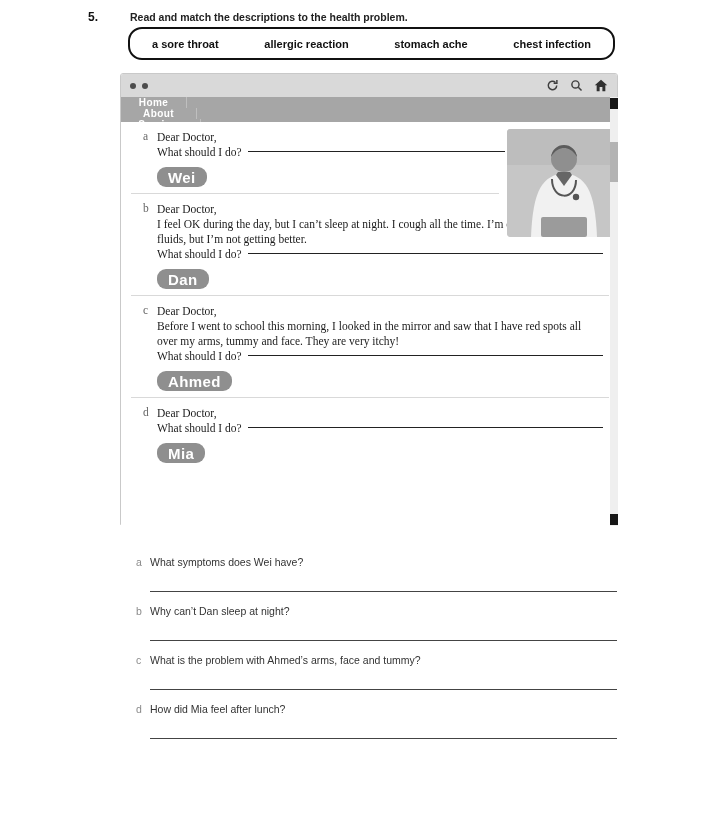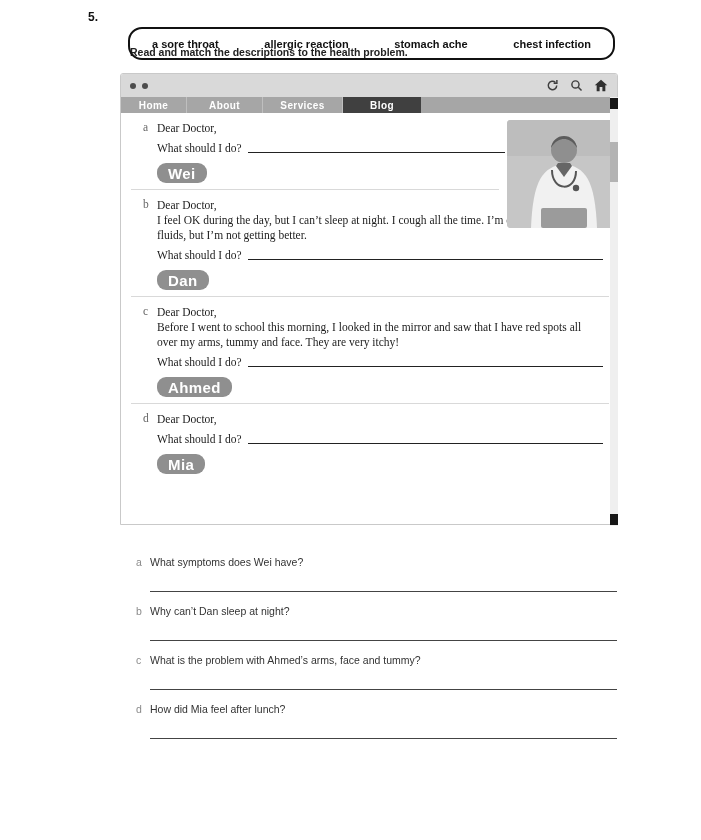--- a/index.html
+++ b/index.html
@@ -1,54 +1,54 @@
 <!DOCTYPE html>
 <html><head>
 <meta charset="utf-8">
 <style>
   * { margin:0; padding:0; box-sizing:border-box; }
   body { background:#fff; font-family:"Liberation Sans", sans-serif; }
   .page { position:relative; width:701px; height:840px; background:#fff; overflow:hidden; }
 
   
   .ex-num { position:absolute; left:88px; top:10px; font-size:12px; font-weight:bold; color:#111; }
-  .ex-instruction { position:absolute; left:130px; top:11px; font-size:10.5px; font-weight:bold; color:#222;margin-top:35px; }
+  .ex-instruction { position:absolute; left:130px; top:11px; font-size:10.5px; font-weight:bold; color:#222; }
 
   
   .options-box { position:absolute; left:128px; top:27px; width:487px; height:33px;
     border:2px solid #111; border-radius:14px; display:flex; align-items:center;
     justify-content:space-between; padding:0 22px; }
   .options-box span { font-size:11px; font-weight:bold; color:#111; }
 
   
   .browser { position:absolute; left:120px; top:73px; width:498px; height:452px;
     border:1px solid #c9c9c9; border-radius:3px 3px 0 0; background:#fff; }
   .chrome { height:23px; background:#d9d9d9; border-radius:2px 2px 0 0;
     display:flex; align-items:center; padding:0 9px; }
   .dots { display:flex; gap:6px; }
   .dot { width:6px; height:6px; border-radius:50%; background:#4d4d4d; }
   .chrome-icons { margin-left:auto; display:flex; gap:11px; align-items:center; }
   .chrome-icons svg { display:block; }
 
-  .navbar { height:16px; background:#a6a6a6; display:flex; }
+  .navbar { height:25px; background:#a6a6a6; display:flex;flex-direction:column; }
   .tab { height:100%; display:flex; align-items:center; justify-content:center;
     color:#fff; font-size:10px; font-weight:bold; letter-spacing:.4px;
     border-right:1px solid #bfbfbf; cursor:pointer; }
   .tab.active { background:#404040; border-right:none; }
   .t0{width:66px;} .t1{width:76px;} .t2{width:80px;} .t3{width:78px;} .t4{width:96px; border-right:none;}
   .nav-fill { flex:1; }
 
   .content { position:relative; width:100%; height:404px; background:#fff;
     font-family:"Liberation Serif", serif; font-size:11.5px; color:#1b1b1b; }
 
   .entry { display:flex; padding:8px 14px 0 22px; }
   .letter { width:14px; flex:none; color:#666; }
   .entry-content { flex:1; line-height:15px; }
   .entry-a .entry-content { margin-right:98px; }
-  .q-row { display:flex; align-items:flex-end; margin-top:5px; }
+  .q-row { display:flex; align-items:center; }
   .ans-line { flex:1; border-bottom:1px solid #222; margin-left:6px; margin-bottom:3px; height:1px; }
   .badge { display:inline-block; margin:7px 0 6px 0; background:#8f8f8f; color:#fff;
     font-family:"Liberation Sans", sans-serif; font-size:15px; font-weight:bold;
     letter-spacing:.4px; padding:2.5px 11px; border-radius:9px; }
   .divider { border-top:1px solid #d9d9d9; margin:0 8px 0 10px; }
   .divider.partial { margin-right:118px; }
 
   .doctor-photo { position:absolute; left:386px; top:7px; width:110px; height:108px;
     border-radius:4px; overflow:hidden; background:#c9c9c9; }
 

